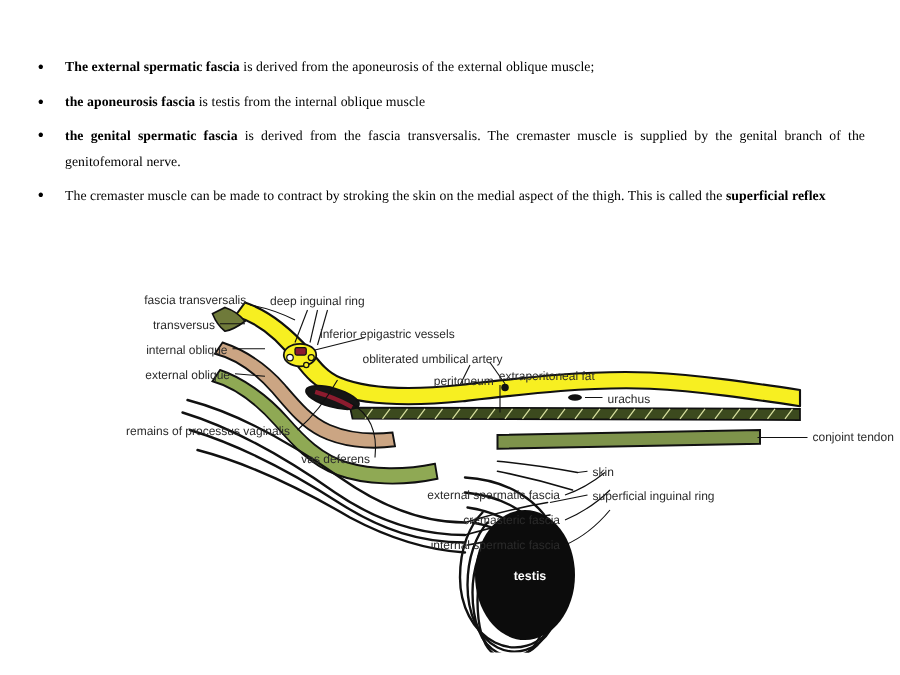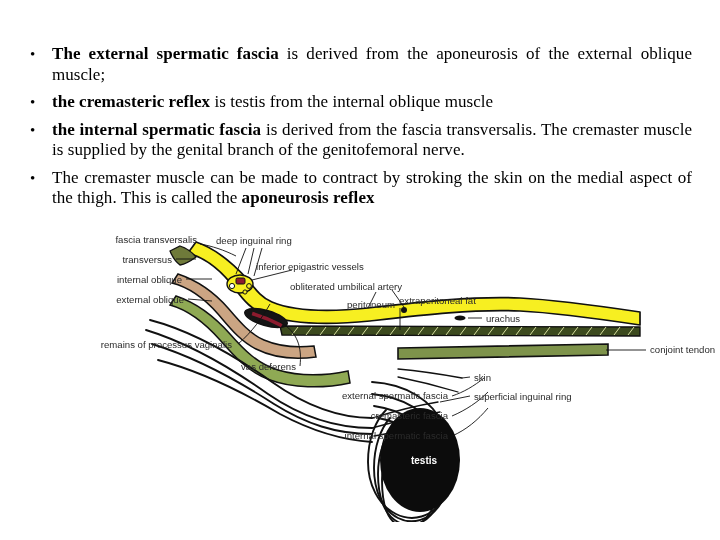--- a/index.html
+++ b/index.html
@@ -40,21 +40,21 @@
   .bullet-mark {
     flex: 0 0 22px;
     font-family: "Liberation Serif", "DejaVu Serif", serif;
     font-size: 15px;
     line-height: 20.5px;
     text-align: left;
     padding-left: 2px;
   }
   .bullet-text {
     flex: 1 1 auto;
-    font-size: 17px;
+    font-size: 11px;
     line-height: 20.5px;
     text-align: justify;
     text-justify: inter-word;
     hyphens: none;
     letter-spacing: 0.05px;
   }
   .bullet-text b {
     font-weight: bold;
   }
 
@@ -110,31 +110,31 @@
 
   <div id="bullets">
 
     <div class="bullet-row">
       <div class="bullet-mark">•</div>
       <div class="bullet-text"><b> The external spermatic fascia</b><span> is derived from the aponeurosis of the external oblique muscle;</span></div>
     </div>
 
     <div class="bullet-row">
       <div class="bullet-mark">•</div>
-      <div class="bullet-text"><b>the cremasteric reflex</b><span> is testis from the internal oblique muscle</span></div>
+      <div class="bullet-text"><b>the aponeurosis fascia</b><span> is testis from the internal oblique muscle</span></div>
     </div>
 
     <div class="bullet-row">
       <div class="bullet-mark">•</div>
-      <div class="bullet-text"><b>the internal spermatic fascia</b><span> is derived from the fascia transversalis. The cremaster muscle is supplied by the genital branch of the genitofemoral nerve.</span></div>
+      <div class="bullet-text"><b>the genital spermatic fascia</b><span> is derived from the fascia transversalis. The cremaster muscle is supplied by the genital branch of the genitofemoral nerve.</span></div>
     </div>
 
     <div class="bullet-row">
       <div class="bullet-mark">•</div>
-      <div class="bullet-text"><span> The cremaster muscle can be made to contract by stroking the skin on the medial aspect of the thigh. This is called the </span><b>aponeurosis reflex</b></div>
+      <div class="bullet-text"><span> The cremaster muscle can be made to contract by stroking the skin on the medial aspect of the thigh. This is called the </span><b>superficial reflex</b></div>
     </div>
 
   </div>
 
   <div id="diagram">
     <svg width="720" height="300" viewBox="0 0 720 300" xmlns="http://www.w3.org/2000/svg">
 
       <path d="M196,20 C214,26 232,40 248,58 C256,68 262,76 272,80
                C296,90 330,90 368,86 C420,80 470,74 520,76 C560,78 600,84 640,90
                L640,103 C600,97 560,91 520,89 C472,87 422,93 370,99

